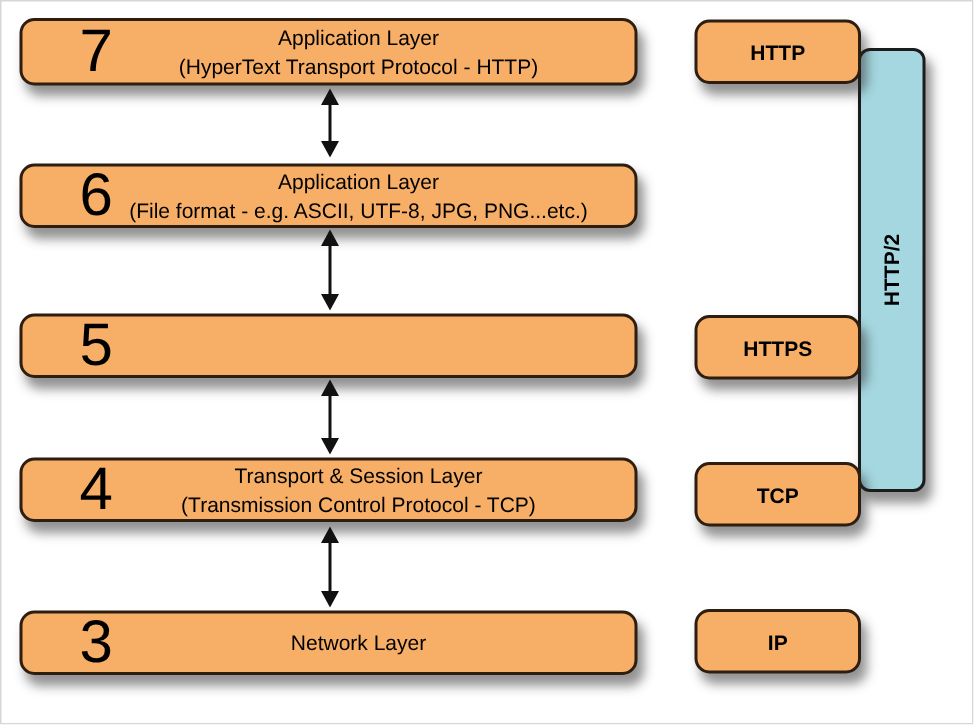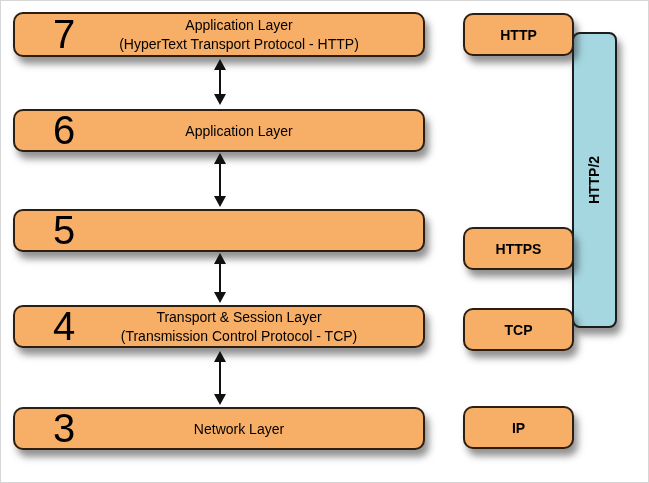--- a/index.html
+++ b/index.html
@@ -89,21 +89,21 @@
     border-radius: 10px;
     box-shadow: 4px 7px 7px rgba(40,40,40,0.5);
     display: flex;
     align-items: center;
     justify-content: center;
     font-size: 14px;
     font-weight: 700;
     z-index: 2;
   }
   .p-http  { top: 12px; }
-  .p-https { top: 226px; }
+  .p-https { top: 209px; }
   .p-tcp   { top: 307px; }
   .p-ip    { top: 405px; }
 
   
   .http2-box {
     position: absolute;
     left: 571px;
     top: 31px;
     width: 45px;
     height: 296px;
@@ -138,20 +138,21 @@
     <div class="layer-text">
       <div>Application Layer</div>
       <div>(HyperText Transport Protocol - HTTP)</div>
     </div>
   </div>
 
   <div class="layer-box l6">
     <span class="layer-num">6</span>
     <div class="layer-text">
       <div>Application Layer</div>
+      <div>(File format - e.g. ASCII, UTF-8, JPG, PNG...etc.)</div>
     </div>
   </div>
 
   <div class="layer-box l5">
     <span class="layer-num">5</span>
   </div>
 
   <div class="layer-box l4">
     <span class="layer-num">4</span>
     <div class="layer-text">

